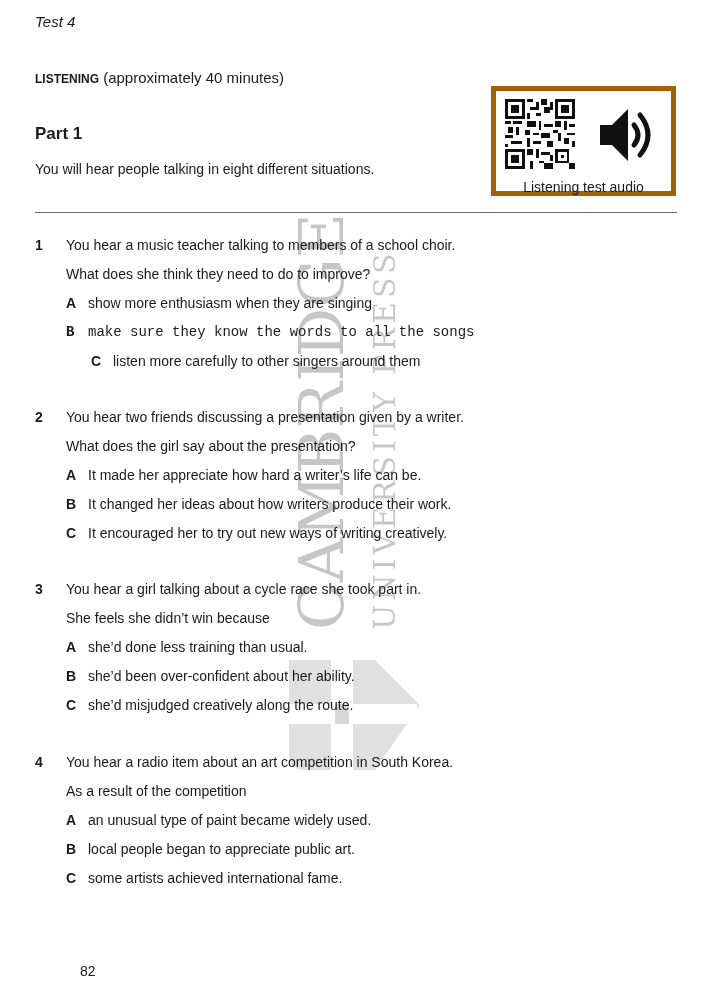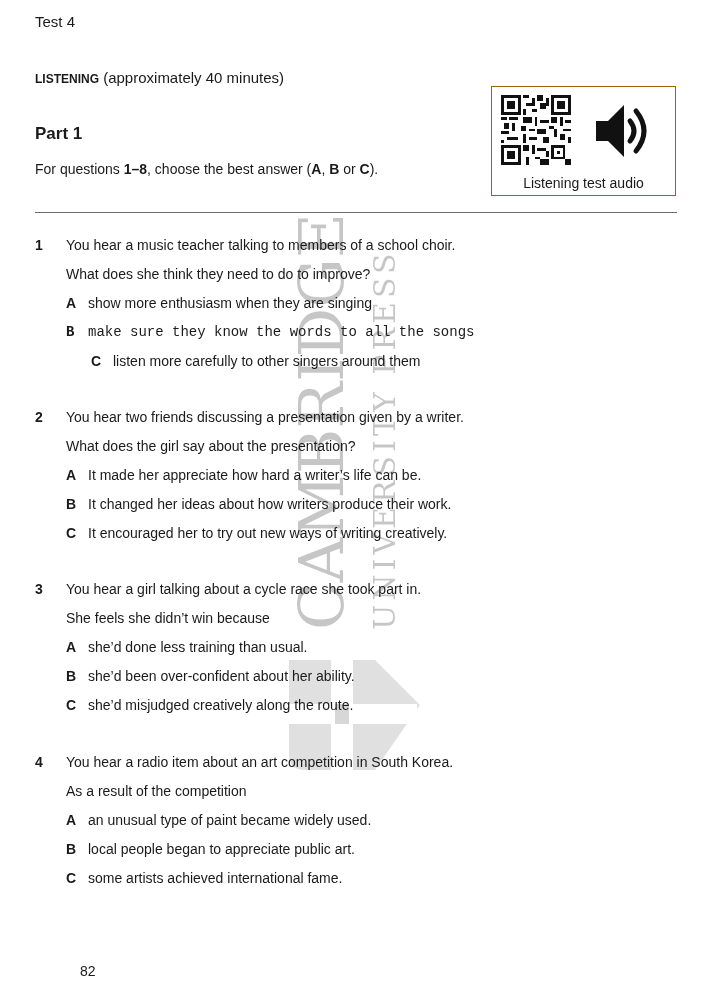--- a/index.html
+++ b/index.html
@@ -1,28 +1,28 @@
 <!DOCTYPE html>
 <html><head>
   <meta charset="utf-8">
   <style>
     html, body { margin: 0; padding: 0; }
     body {
       width: 707px; height: 1000px; background: #ffffff; position: relative; overflow: hidden;
       font-family: "Liberation Sans", sans-serif; color: #1a1a1a;
     }
     .abs { position: absolute; }
-    .running-head { left: 35px; top: 13px; font-size: 15px; }
+    .running-head { left: 35px; top: 13px; font-size: 15px; font-style: italic; }
     .section-title { left: 35px; top: 69px; font-size: 15px; }
     .section-title b { font-size: 12px; font-weight: bold; }
     .part-title { left: 35px; top: 124px; font-size: 17px; font-weight: bold; }
     .instr { left: 35px; top: 160px; font-size: 14px; line-height: 19px; }
     .instr b { font-weight: bold; }
     .audio-box {
-      left: 491px; top: 86px; width: 185px; height: 110px; border: 1px solid #a16207; box-sizing: border-box;
+      left: 491px; top: 86px; width: 185px; height: 110px; border: 5px solid #a16207; box-sizing: border-box;
     }
     .audio-box .qr { position: absolute; left: 9px; top: 8px; width: 70px; height: 70px; }
     .audio-box .speaker { position: absolute; left: 100px; top: 14px; width: 64px; height: 60px; }
     .audio-box .caption { position: absolute; left: 0; width: 100%; top: 88px; text-align: center; font-size: 14px; }
     .divider { left: 35px; top: 212px; width: 642px; height: 0; border-top: 1px solid #6b6b6b; }
     .watermark { left: 285px; top: 140px; width: 140px; height: 640px; opacity: 0.22; pointer-events: none; }
     .q { position: absolute; left: 35px; width: 620px; font-size: 14px; }
     .q .num { position: absolute; left: 0; top: 0; font-weight: bold; }
     .q .stem { position: absolute; left: 31px; top: 0; white-space: nowrap; }
     .q .prompt { position: absolute; left: 31px; top: 29px; white-space: nowrap; }
@@ -36,21 +36,21 @@
 <div class="abs running-head">Test 4</div>
 
 <div class="abs section-title">
   <b>LISTENING</b>
   <span>(approximately 40 minutes)</span>
 </div>
 
 <div class="abs part-title">Part 1</div>
 
 <div class="abs instr">
-  <div><span>For questions </span><b>1–8</b><span>, choose the best answer (</span><b>A</b><span>, </span><b>B</b><span> or </span><b>C</b><span>).</span></div>
+  <div>You will hear people talking in eight different situations.</div>
 </div>
 
 <div class="abs audio-box">
   <svg class="qr" viewBox="0 0 25 25" shape-rendering="crispEdges">
     <rect width="25" height="25" fill="#fff"></rect>
     <g fill="#111">
       <rect x="0" y="0" width="7" height="7"></rect>
         <rect x="1" y="1" width="5" height="5" fill="#fff"></rect>
         <rect x="2" y="2" width="3" height="3"></rect>
       <rect x="18" y="0" width="7" height="7"></rect>

